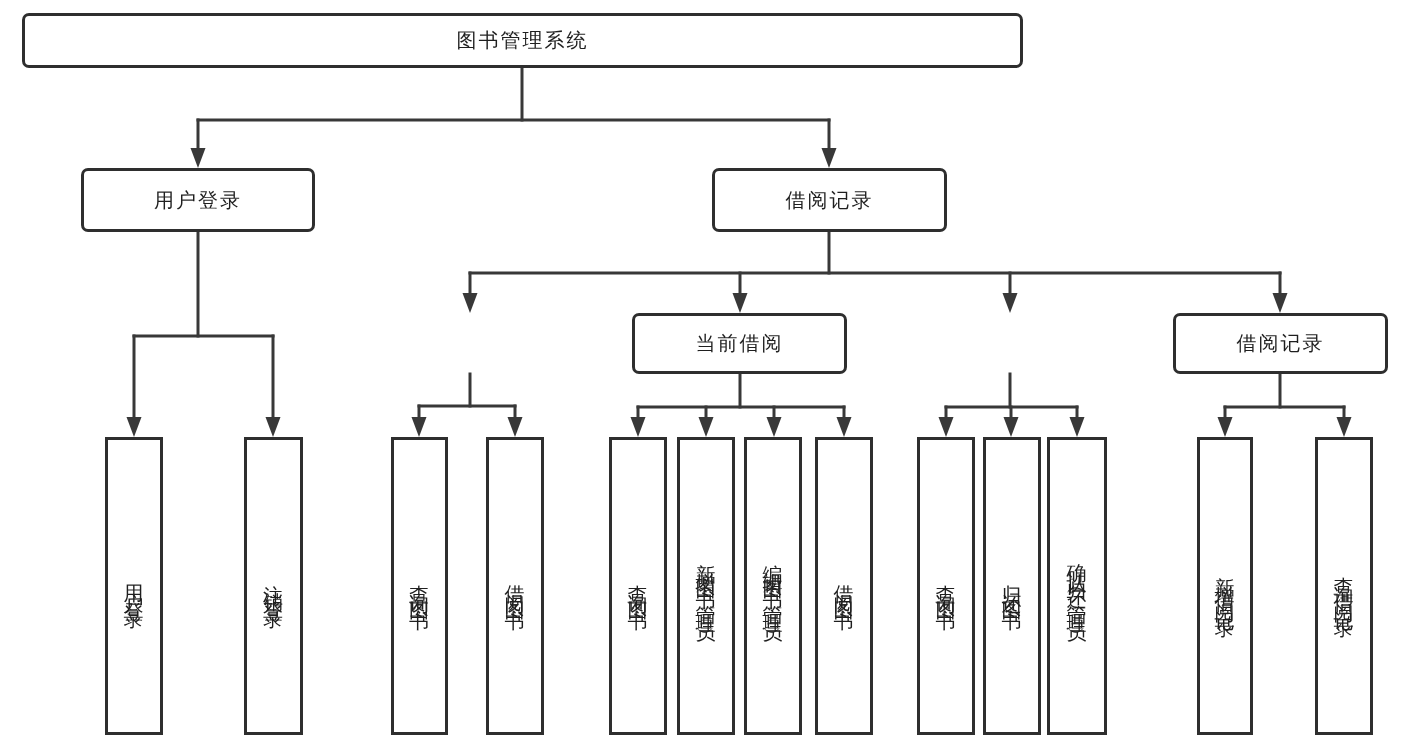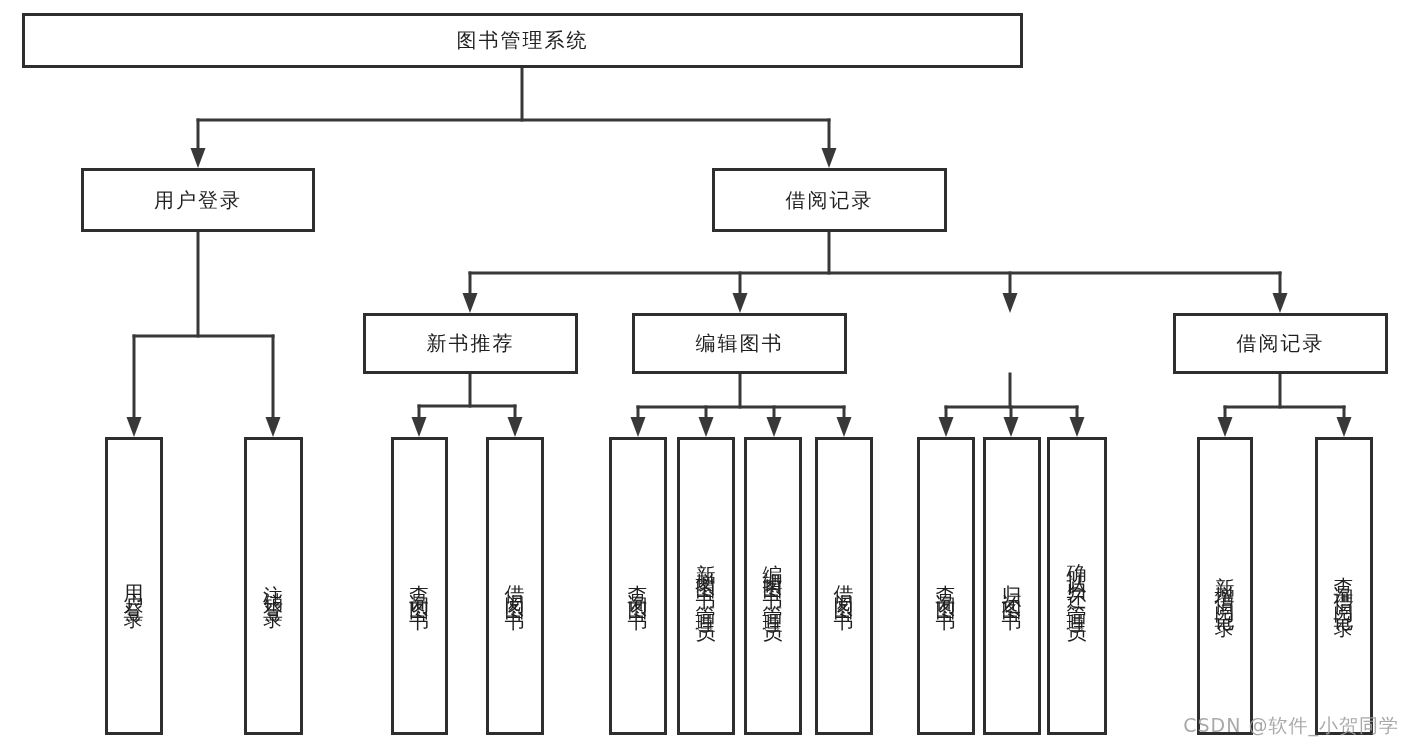--- a/index.html
+++ b/index.html
@@ -16,21 +16,21 @@
     box-sizing:border-box;
     border:3px solid #2e2e2e;
     background:#ffffff;
     display:flex;
     align-items:center;
     justify-content:center;
     color:#1f1f1f;
     font-size:20px;
     z-index:1;
   }
-  .h{letter-spacing:2px;}
+  .h{letter-spacing:2px;border-radius:7px;}
   .v{
     writing-mode:vertical-rl;
     text-orientation:upright;
     letter-spacing:0.42em;
     line-height:1;
   }
   .watermark{
     position:absolute;
     right:6px;
     bottom:8px;
@@ -116,36 +116,34 @@
       <polygon points="1217.5,417 1232.5,417 1225,437"></polygon>
       <polygon points="1336.5,417 1351.5,417 1344,437"></polygon>
     </g>
   </svg>
 
   <div class="box h" style="left:22px;top:13px;width:1001px;height:55px">图书管理系统</div>
 
   <div class="box h" style="left:81px;top:168px;width:234px;height:64px">用户登录</div>
   <div class="box h" style="left:712px;top:168px;width:235px;height:64px">借阅记录</div>
 
-  <div class="box h" style="left:363px;top:313px;width:215px;height:61px">新书推荐</div>
-  <div class="box h" style="left:632px;top:313px;width:215px;height:61px">编辑图书</div>
+  <div class="box h" style="left:632px;top:313px;width:215px;height:61px">当前借阅</div>
   <div class="box h" style="left:1173px;top:313px;width:215px;height:61px">借阅记录</div>
 
   <div class="box v" style="left:105px;top:437px;width:58px;height:298px">用户登录</div>
   <div class="box v" style="left:244px;top:437px;width:59px;height:298px">注销登录</div>
 
   <div class="box v" style="left:391px;top:437px;width:57px;height:298px">查询图书</div>
   <div class="box v" style="left:486px;top:437px;width:58px;height:298px">借阅图书</div>
 
   <div class="box v" style="left:609px;top:437px;width:58px;height:298px">查询图书</div>
   <div class="box v" style="left:677px;top:437px;width:58px;height:298px">新增图书（管理员）</div>
   <div class="box v" style="left:744px;top:437px;width:58px;height:298px">编辑图书（管理员）</div>
   <div class="box v" style="left:815px;top:437px;width:58px;height:298px">借阅图书</div>
 
   <div class="box v" style="left:917px;top:437px;width:58px;height:298px">查询图书</div>
   <div class="box v" style="left:983px;top:437px;width:58px;height:298px">归还图书</div>
   <div class="box v" style="left:1047px;top:437px;width:60px;height:298px">确认归还（管理员）</div>
 
   <div class="box v" style="left:1197px;top:437px;width:56px;height:298px">新增借阅记录</div>
   <div class="box v" style="left:1315px;top:437px;width:58px;height:298px">查询借阅记录</div>
 
-  <div class="watermark">CSDN @软件_小贺同学</div>
 </div>
 
 </body></html>

